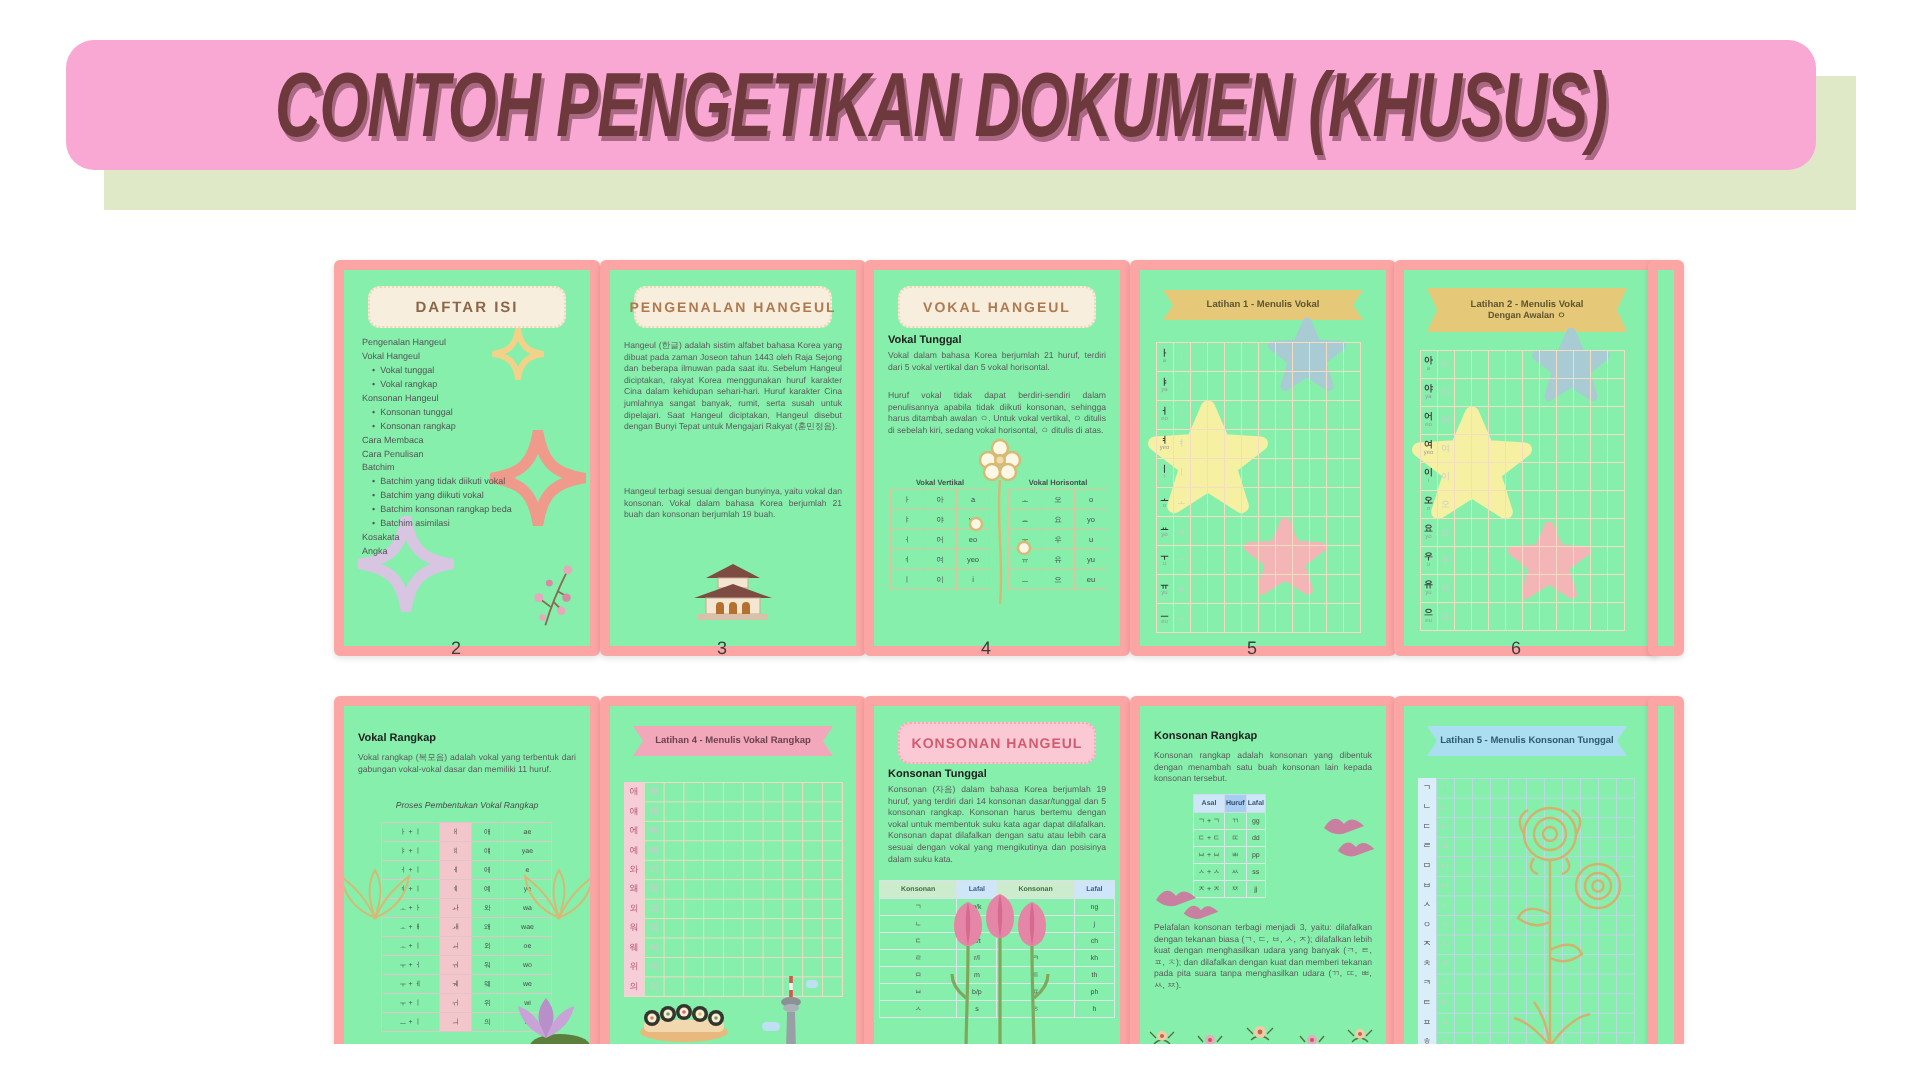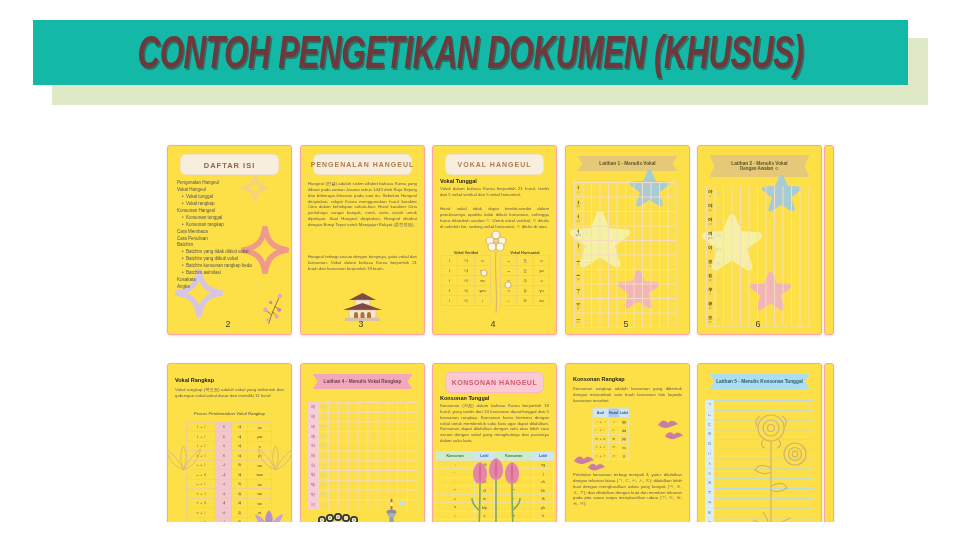--- a/index.html
+++ b/index.html
@@ -1,31 +1,31 @@
 <!DOCTYPE html>
 <html><head>
 <meta charset="utf-8">
 <style>
   html,body{margin:0;padding:0;background:#fff;}
   .slide{position:relative;width:960px;height:540px;background:#ffffff;overflow:hidden;
          font-family:"Liberation Sans",sans-serif;}
 
   
   .hdr-green{position:absolute;left:52px;top:38px;width:876px;height:67px;background:#dfe9c8;}
-  .hdr-gray{position:absolute;left:33px;top:20px;width:875px;height:65px;background:#14b8a6;
-            display:flex;align-items:center;justify-content:center;}
+  .hdr-gray{position:absolute;left:33px;top:20px;width:875px;height:65px;background:#f9a8d4;
+            display:flex;align-items:center;justify-content:center;border-radius:14px;}
   .title{margin:0;font-size:33px;font-weight:bold;font-style:italic;color:#6e393c;white-space:nowrap;
          transform:scaleY(1.38) scaleX(.95);letter-spacing:-.5px;
          text-shadow:1.5px 1.5px 0 rgba(70,28,30,.45);}
 
   
   .row{position:absolute;left:0;width:960px;}
   .row1{top:129px;height:190px;}
   .row2{top:347px;height:175px;overflow:hidden;}
-  .card{position:absolute;top:16px;width:123px;height:188px;background:#fde047;border:1px solid #fca5a5;
+  .card{position:absolute;top:1px;width:123px;height:188px;background:#86efac;border:5px solid #fca5a5;
         border-radius:3px;box-shadow:0 1px 3px rgba(0,0,0,.12);overflow:hidden;}
   .p1{left:167px}.p2{left:300px}.p3{left:432px}.p4{left:565px}.p5{left:697px}
   .sliver{left:824px;width:8px;}
   .inner{position:absolute;left:0;top:0;width:246px;height:376px;transform:scale(.5);transform-origin:0 0;}
   .pagenums span{position:absolute;top:319px;width:12px;text-align:center;font-size:9px;color:#3d3d3d;}
   .n1{left:222px}.n2{left:355px}.n3{left:487px}.n4{left:620px}.n5{left:752px}
 
   
   .banner{position:absolute;left:24px;top:16px;width:194px;height:38px;background:#f8eedd;
           border:2px dotted #ecd8b8;border-radius:12px;display:flex;align-items:center;justify-content:center;

